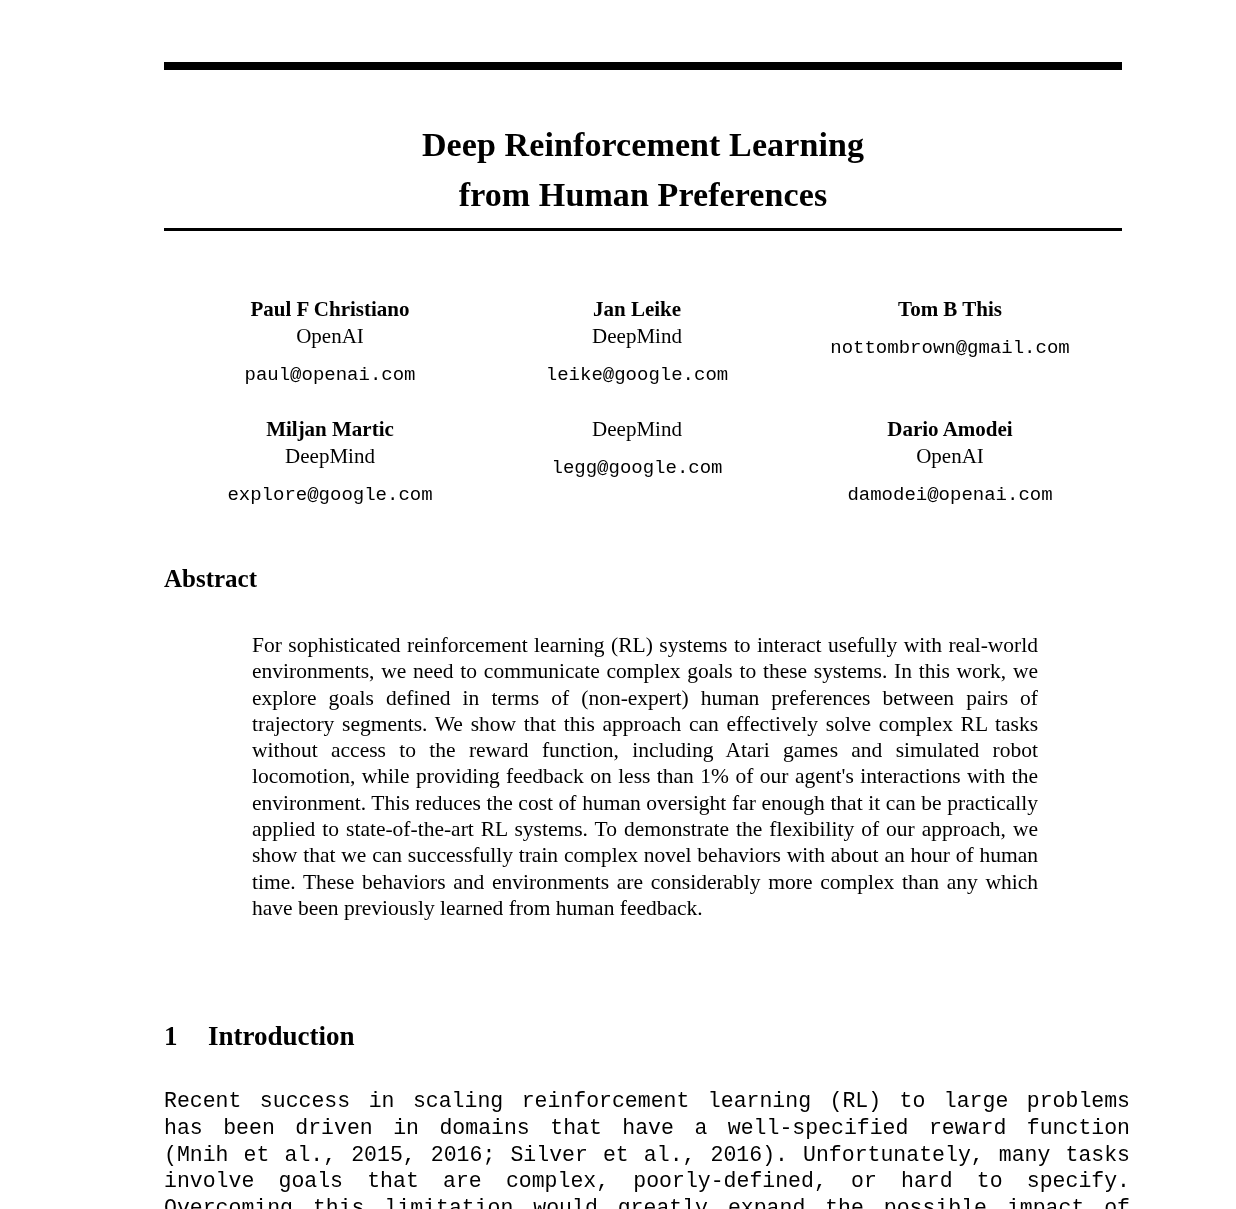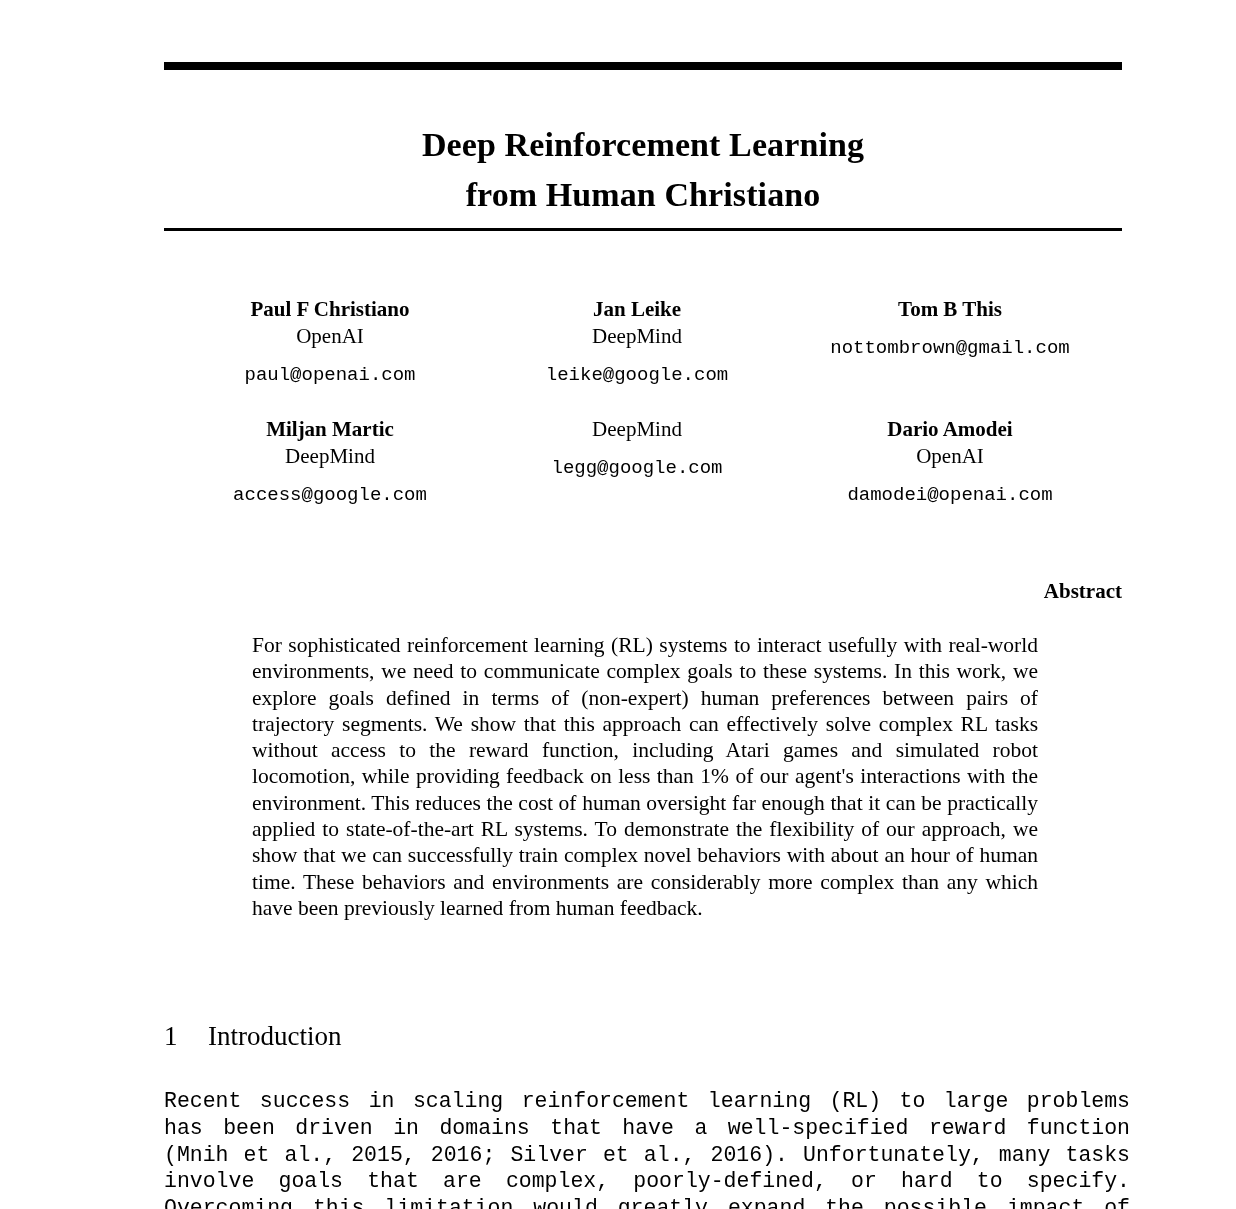--- a/index.html
+++ b/index.html
@@ -96,46 +96,45 @@
     white-space: nowrap;
     margin-top: 12px;
   }
 
   
   .abstract-heading {
     position: absolute;
     left: 164px;
     top: 563px;
     width: 958px;
-    text-align: right;
-    font-size: 21px;
+    text-align: left;
+    font-size: 25px;
     font-weight: bold;
     line-height: 32px;
-    margin-top: 12px;
   }
   .abstract-body {
     position: absolute;
     left: 252px;
     top: 632px;
     width: 786px;
     font-size: 21.5px;
     line-height: 26.3px;
     text-align: justify;
     text-justify: inter-word;
     hyphens: none;
   }
 
   
   .section-heading {
     position: absolute;
     left: 164px;
     top: 1018px;
     width: 958px;
     font-size: 27px;
-    font-weight: normal;
+    font-weight: bold;
     line-height: 36px;
     white-space: nowrap;
   }
   .section-num {
     display: inline-block;
     width: 44px;
   }
 
   .section-body {
     position: absolute;
@@ -152,21 +151,21 @@
 </style>
 </head>
 <body>
 
 <div class="page">
 
   <div class="rule-thick"></div>
 
   <div class="title-block">
     <div class="title-line">Deep Reinforcement Learning</div>
-    <div class="title-line">from Human Christiano</div>
+    <div class="title-line">from Human Preferences</div>
   </div>
 
   <div class="rule-thin"></div>
 
   <div class="authors row1">
     <div class="author-row">
       <div class="author-col c1">
         <div class="author-name">Paul F Christiano</div>
         <div class="author-affil">OpenAI</div>
         <div class="author-email">paul@openai.com</div>
@@ -181,21 +180,21 @@
         <div class="author-email">nottombrown@gmail.com</div>
       </div>
     </div>
   </div>
 
   <div class="authors row2">
     <div class="author-row">
       <div class="author-col c1">
         <div class="author-name">Miljan Martic</div>
         <div class="author-affil">DeepMind</div>
-        <div class="author-email">access@google.com</div>
+        <div class="author-email">explore@google.com</div>
       </div>
       <div class="author-col c2">
         <div class="author-affil">DeepMind</div>
         <div class="author-email">legg@google.com</div>
       </div>
       <div class="author-col c3">
         <div class="author-name">Dario Amodei</div>
         <div class="author-affil">OpenAI</div>
         <div class="author-email">damodei@openai.com</div>
       </div>

